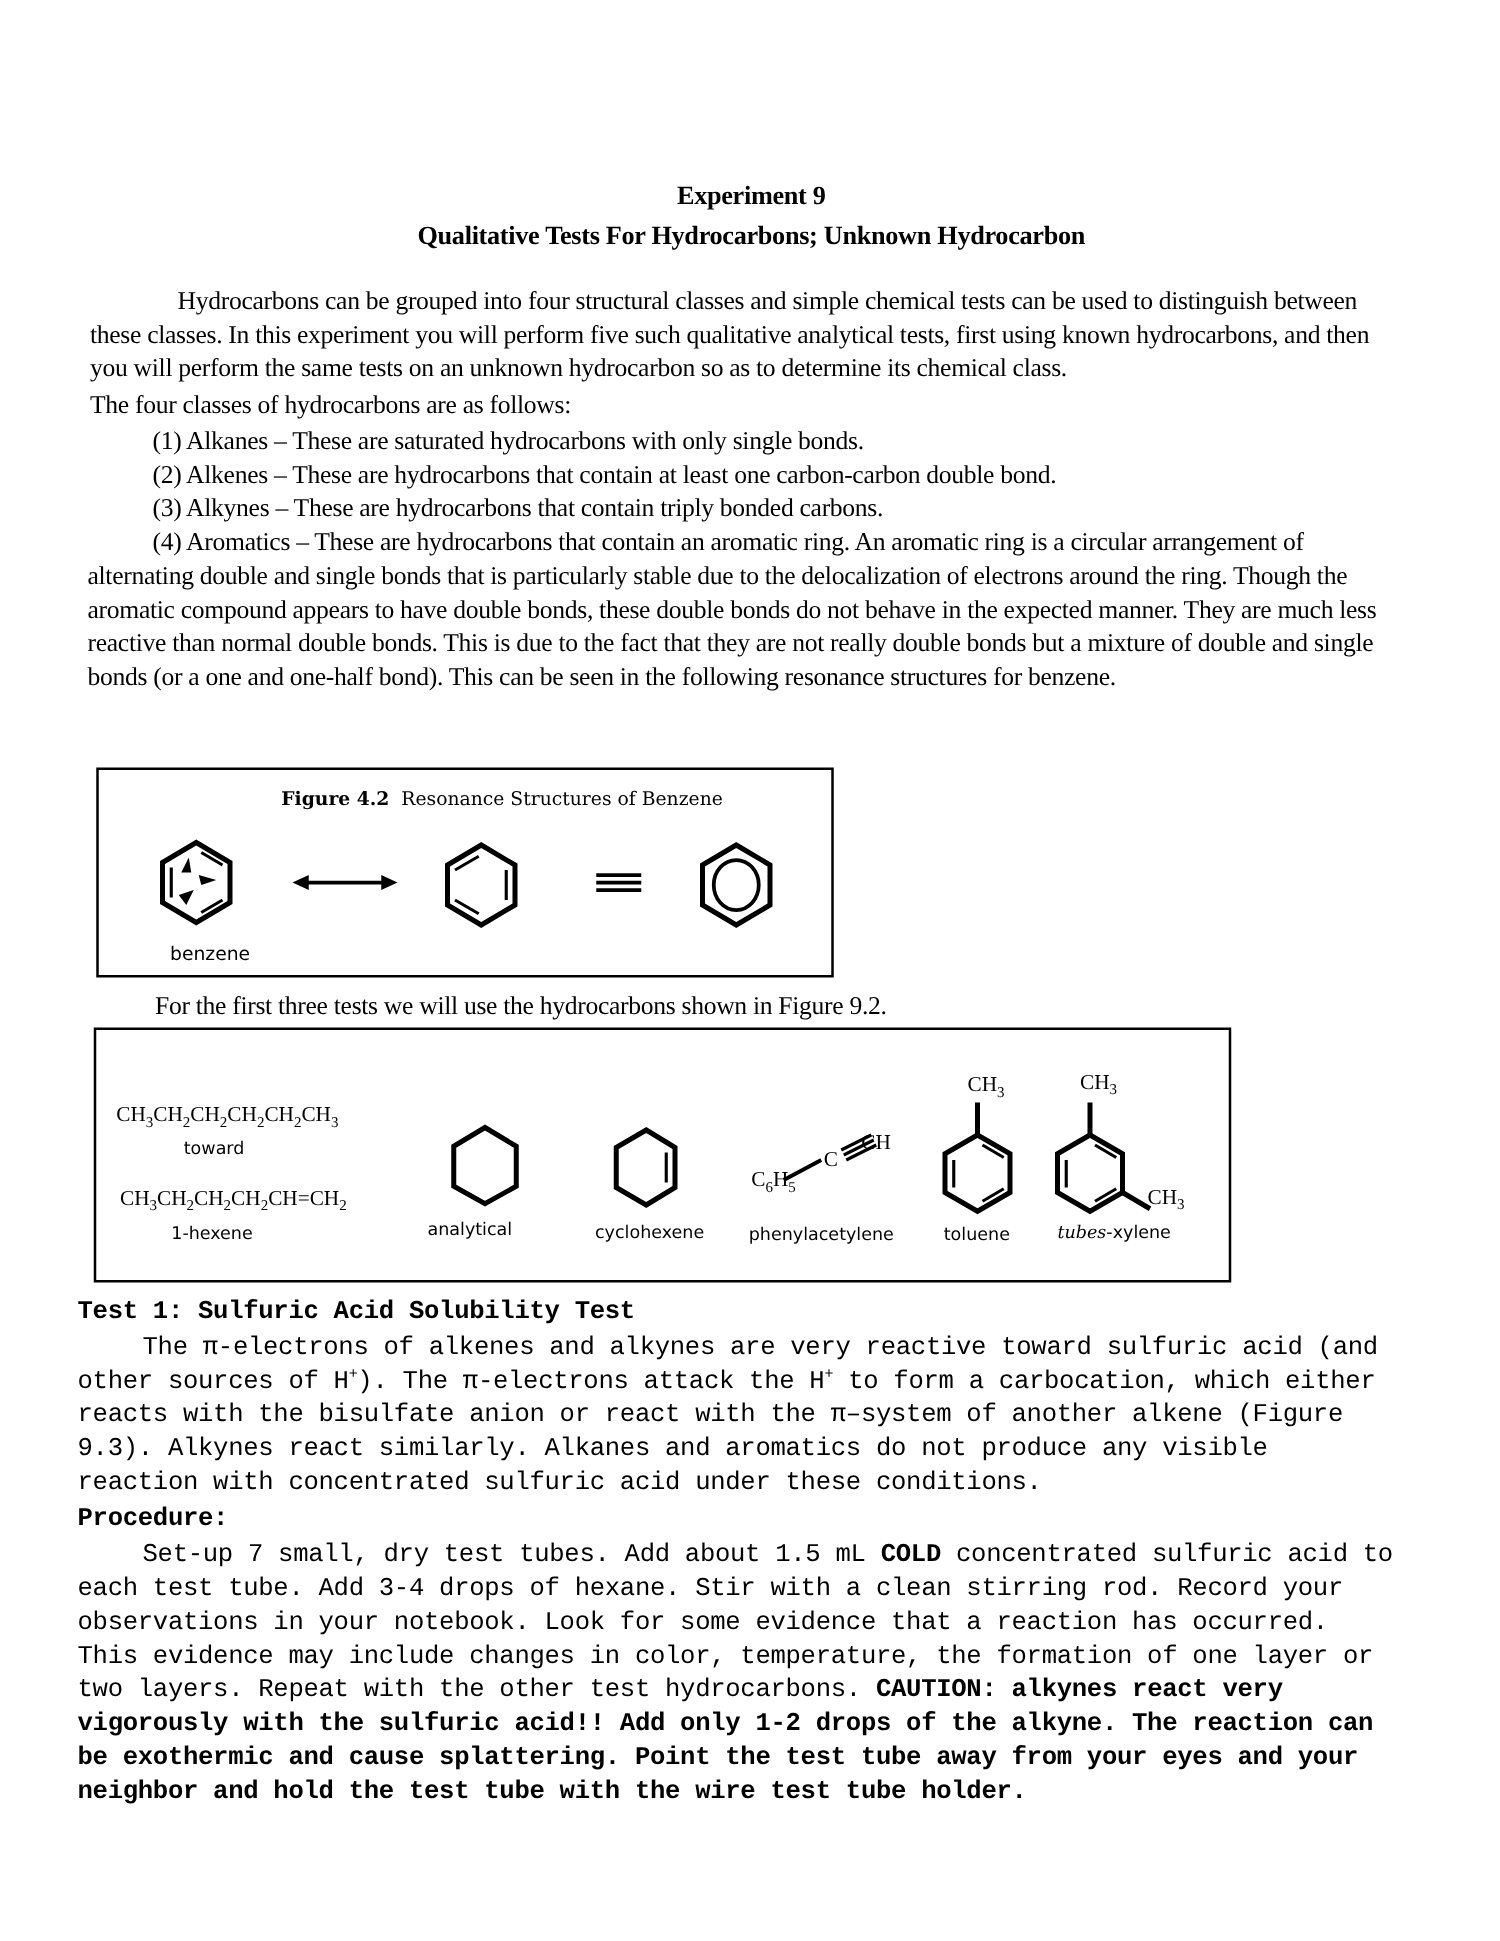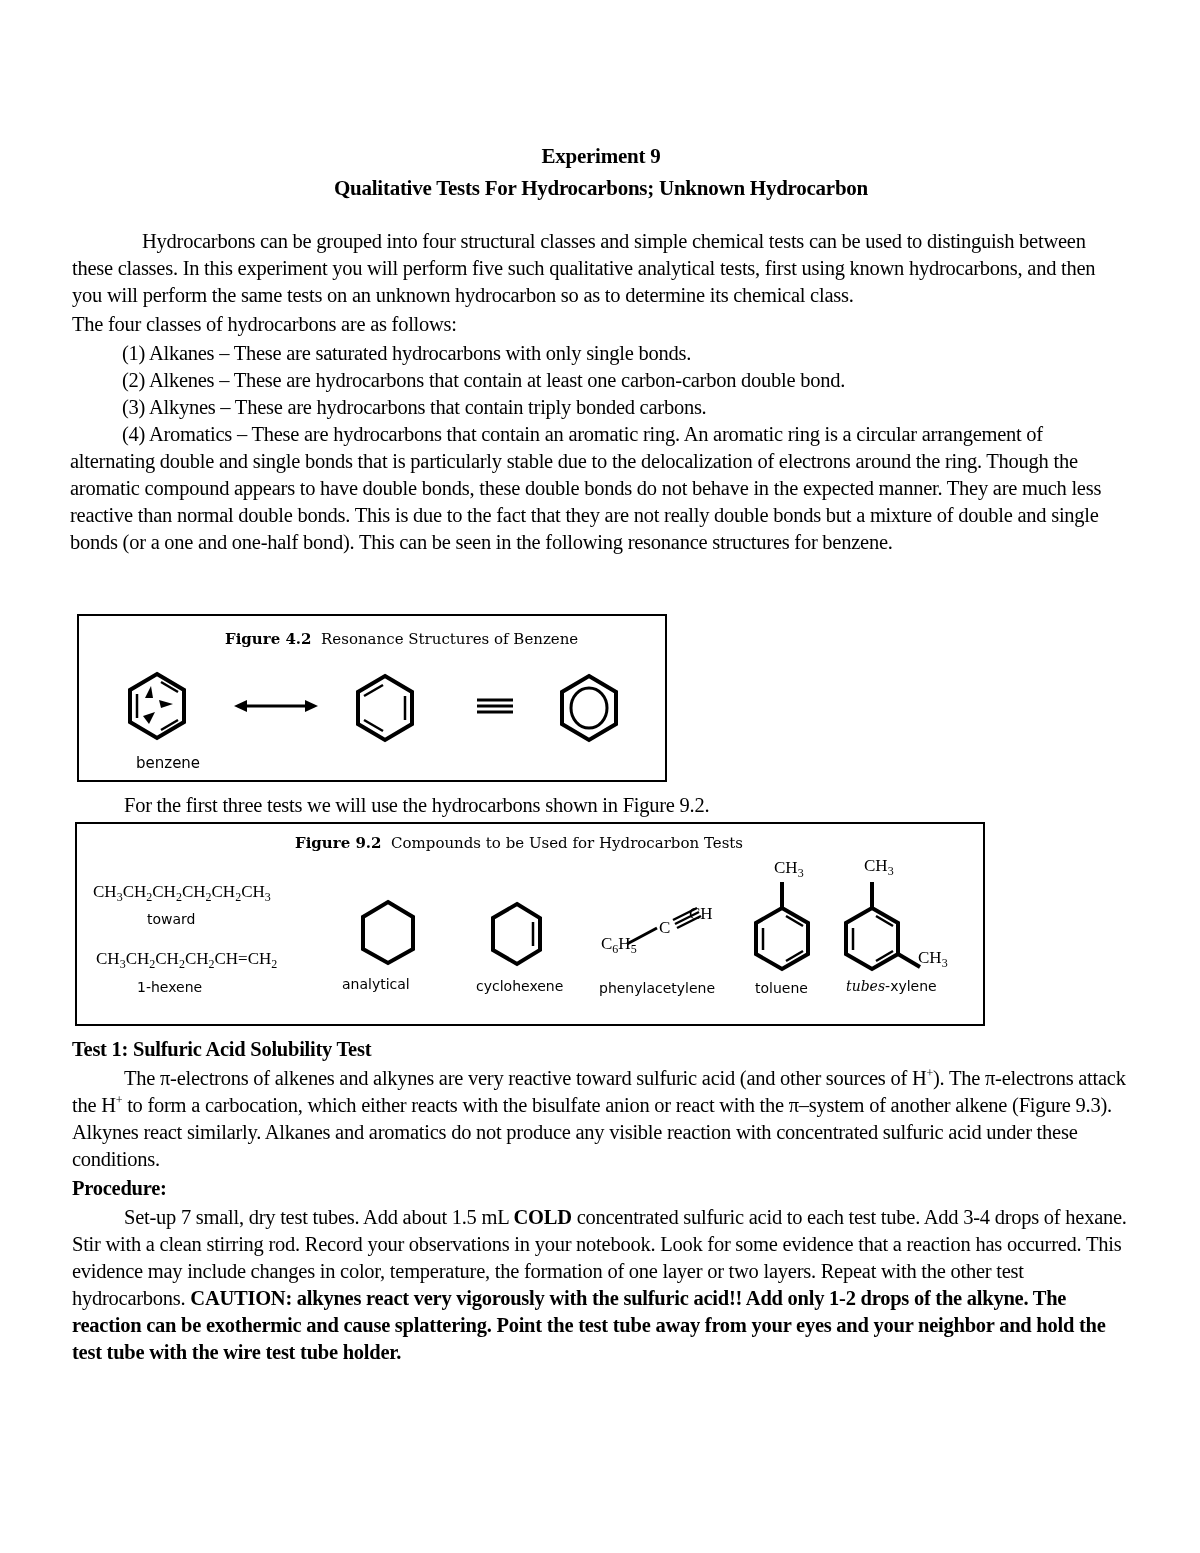--- a/index.html
+++ b/index.html
@@ -17,21 +17,21 @@
   sub { font-size:12px; line-height:0; vertical-align:sub; }
   .fig1 { position:absolute; left:77px; top:614px; width:590px; height:168px; border:2.5px solid #000; box-sizing:border-box; }
   .fig2 { position:absolute; left:75px; top:822px; width:910px; height:204px; border:2.5px solid #000; box-sizing:border-box; }
   .figcap { position:absolute; font-family:"DejaVu Serif",serif; font-size:15px; white-space:nowrap; }
   .figcap b { font-weight:bold; }
   .chem { position:absolute; font-family:"Liberation Serif",serif; font-size:17px; white-space:nowrap; }
   .lbl { position:absolute; font-family:"DejaVu Sans",sans-serif; font-size:14px; white-space:nowrap; }
   .lbl i { font-family:"DejaVu Serif",serif; }
   svg { position:absolute; overflow:visible; }
   .after-fig1 { position:absolute; left:70px; top:790px; width:1062px; font-size:20.5px; line-height:27px; letter-spacing:-0.25px; }
-  .test1 { position:absolute; left:70px; top:1034px; width:1062px; font-size:20.5px; line-height:27px; letter-spacing:-0.25px; }
+  .test1 { position:absolute; left:60px; top:1034px; width:1062px; font-size:20.5px; line-height:27px; letter-spacing:-0.25px;font-family:Liberation Mono, monospace; }
 </style>
 </head>
 <body>
 
 <div class="page">
   <p class="title">Experiment 9</p>
   <p class="title">Qualitative Tests For Hydrocarbons; Unknown Hydrocarbon</p>
   <div class="spacer"></div>
   <p class="p indent">Hydrocarbons can be grouped into four structural classes and simple chemical tests can be used to distinguish between these classes.  In this experiment you will perform five such qualitative analytical tests, first using known hydrocarbons, and then you will perform the same tests on an unknown hydrocarbon so as to determine its chemical class.</p>
   <p class="p">The four classes of hydrocarbons are as follows:</p>
@@ -87,24 +87,20 @@
     </g>
   </svg>
   <div class="lbl" style="left:57px; top:138px; font-size:15px;">benzene</div>
 </div>
 
 <div class="after-fig1">
   <p class="p indent" style="text-indent:52px;">For the first three tests we will use the hydrocarbons shown in Figure 9.2.</p>
 </div>
 
 <div class="fig2">
-  <div class="figcap" style="left:218px; top:10px;">
-    <b>Figure 9.2</b>&nbsp;
-    <span>Compounds to be Used for Hydrocarbon Tests</span>
-  </div>
 
   <div class="chem" style="left:16px; top:58px;">
     <span>CH</span><sub>3</sub><span>CH</span><sub>2</sub><span>CH</span><sub>2</sub><span>CH</span><sub>2</sub><span>CH</span><sub>2</sub><span>CH</span><sub>3</sub>
   </div>
   <div class="lbl" style="left:70px; top:87px;">toward</div>
 
   <div class="chem" style="left:19px; top:125px;">
     <span>CH</span><sub>3</sub><span>CH</span><sub>2</sub><span>CH</span><sub>2</sub><span>CH</span><sub>2</sub><span>CH=CH</span><sub>2</sub>
   </div>
   <div class="lbl" style="left:60px; top:155px;">1-hexene</div>

